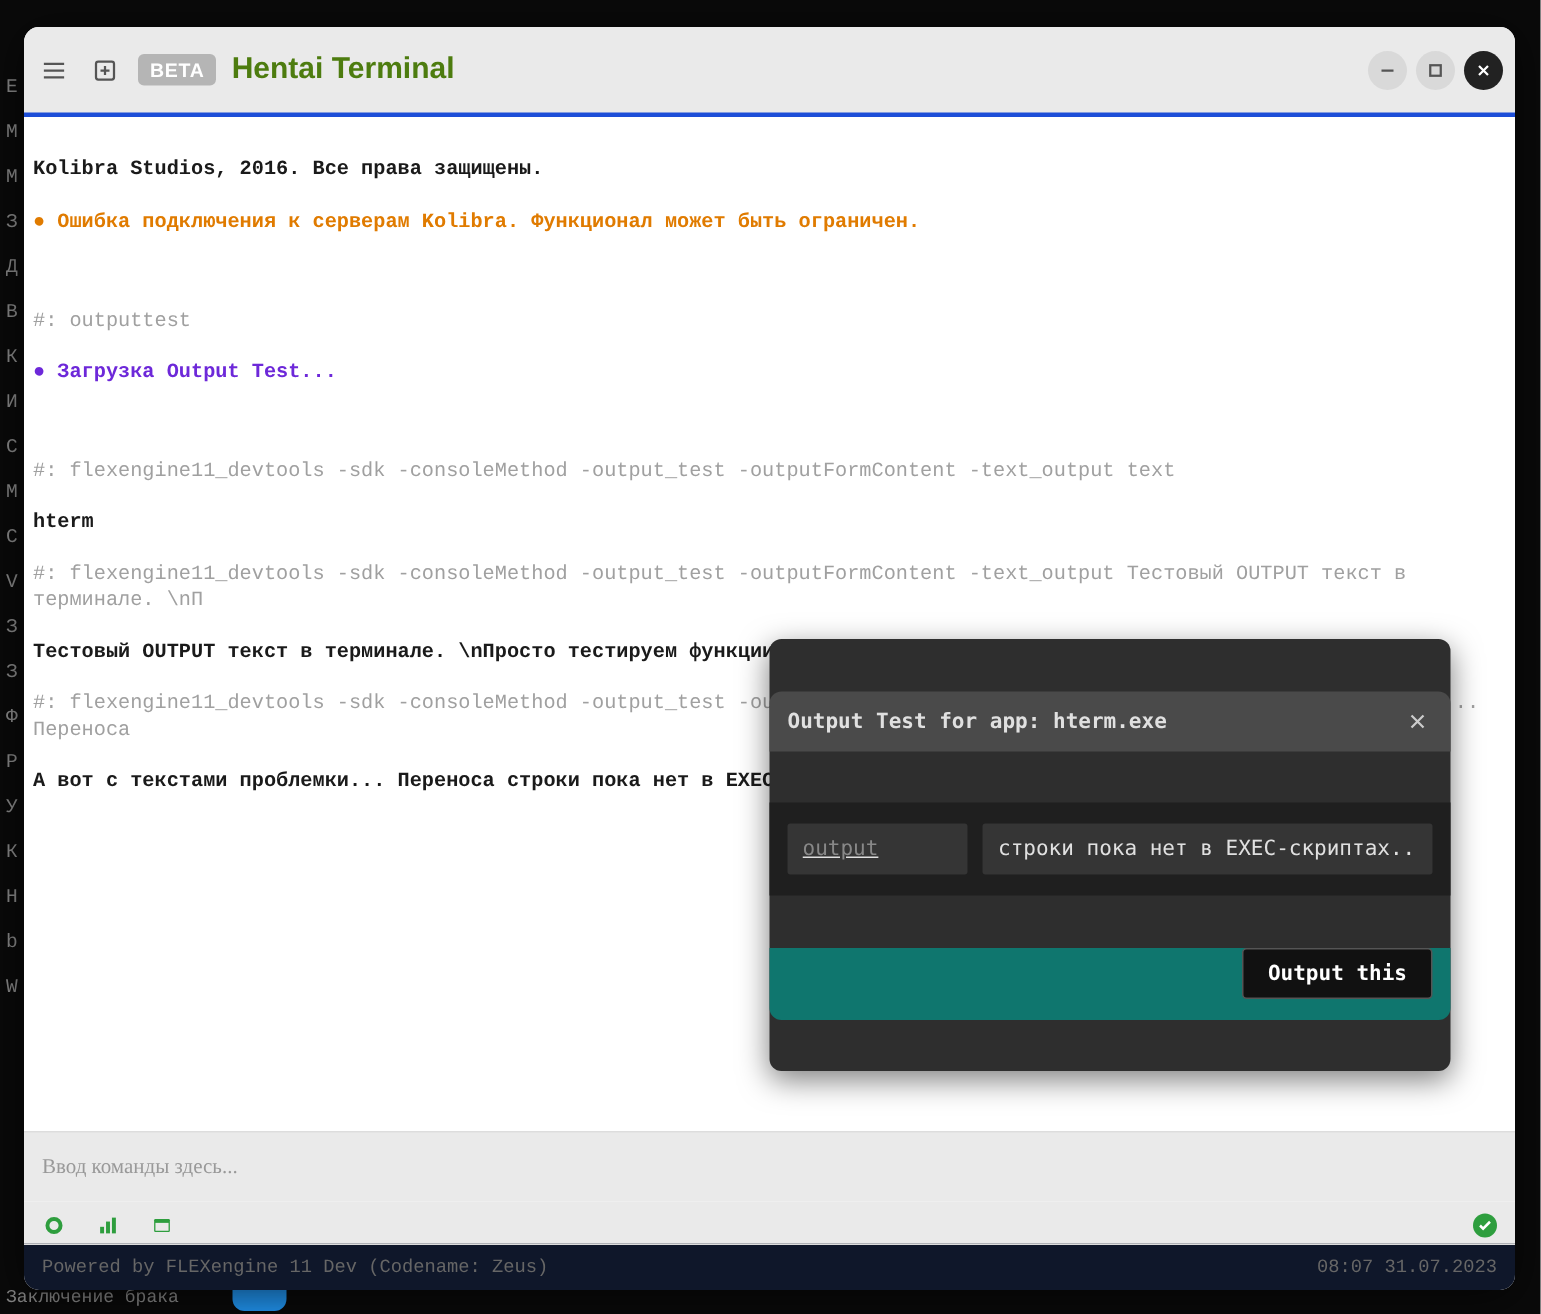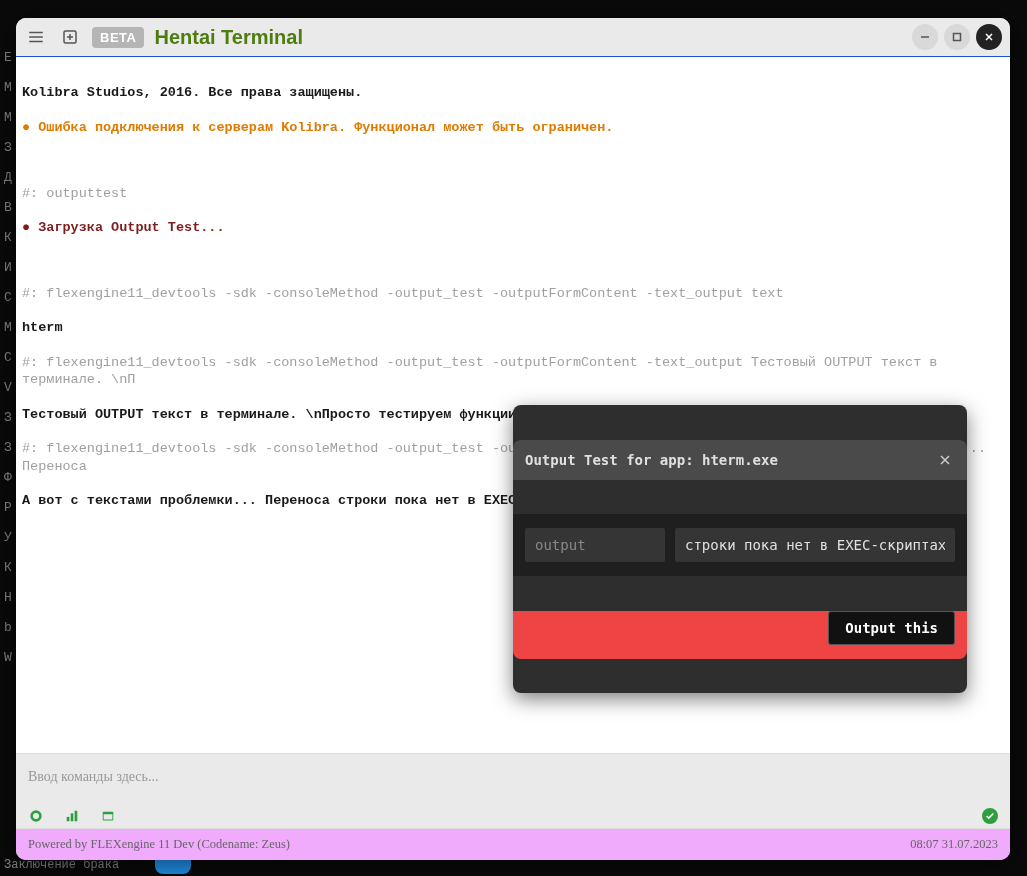--- a/index.html
+++ b/index.html
@@ -49,23 +49,23 @@
     width: 994px; height: 842px;
     background: #fff;
     border-radius: 10px;
     overflow: hidden;
     box-shadow: 0 4px 30px rgba(0,0,0,0.6);
     display: flex;
     flex-direction: column;
     z-index: 1;
   }
   .titlebar {
-    height: 39px;
+    height: 60px;
     background: #eaeaea;
-    border-bottom: 1px solid #1d4ed8;
+    border-bottom: 3px solid #1d4ed8;
     display: flex;
     align-items: center;
     padding: 0 8px;
   }
   .tb-left { display: flex; align-items: center; gap: 10px; }
   .tb-btn {
     width: 24px; height: 24px;
     display: flex; align-items: center; justify-content: center;
     color: #555;
     cursor: pointer;
@@ -107,21 +107,21 @@
     line-height: 1.28;
     overflow: hidden;
     position: relative;
     white-space: pre-wrap;
     color: #222;
   }
   .line { display: block; }
   .t-bold { font-weight: bold; color: #1a1a1a; }
   .t-orange { color: #e07b00; font-weight: bold; }
   .t-gray { color: #a0a0a0; }
-  .t-blue { color: #7f1d1d; font-weight: bold; }
+  .t-blue { color: #6d28d9; font-weight: bold; }
   .spacer { height: 14px; }
 
   
   .dialog {
     position: absolute;
     left: 497px; top: 348px;
     width: 454px;
     background: #2e2e2e;
     border-radius: 8px;
     box-shadow: 0 6px 20px rgba(0,0,0,0.5);
@@ -150,25 +150,25 @@
   .dialog-input {
     background: #353535;
     border: none;
     padding: 9px 10px;
     color: #e0e0e0;
     font-family: "Consolas", monospace;
     font-size: 14px;
     border-radius: 2px;
   }
   .dialog-input::placeholder { color: #888; }
-  .dialog-input.narrow { width: 140px; }
+  .dialog-input.narrow { width: 120px; text-decoration: underline; }
   .dialog-input.wide { flex: 1; }
   .dialog-footer {
     padding: 0 12px 14px;
-    background: #ef4444;
+    background: #0f766e;
     border-radius: 0 0 8px 8px;
     display: flex; justify-content: flex-end;
   }
   .dialog-btn {
     background: #111;
     border: 1px solid #555;
     color: #fff;
     padding: 8px 16px;
     font-family: "Consolas", monospace;
     font-size: 14px;
@@ -207,27 +207,27 @@
   .status-check {
     margin-left: auto;
     width: 16px; height: 16px;
     border-radius: 50%;
     background: #2e9e3e;
     display: flex; align-items: center; justify-content: center;
   }
 
   
   .footer {
-    background: #f0abfc;
+    background: #0f172a;
     border-top: 1px solid #ddd;
     padding: 8px 12px;
     display: flex;
     font-size: 12.5px;
     color: #666;
-    font-family: Liberation Serif, serif;
+    font-family: Liberation Mono, monospace;
   }
   .footer-right { margin-left: auto; }
 </style>
 </head>
 <body>
 
 <div class="bg-sidebar">
   <div>Е</div>
     <div>М</div>
     <div>М</div>

